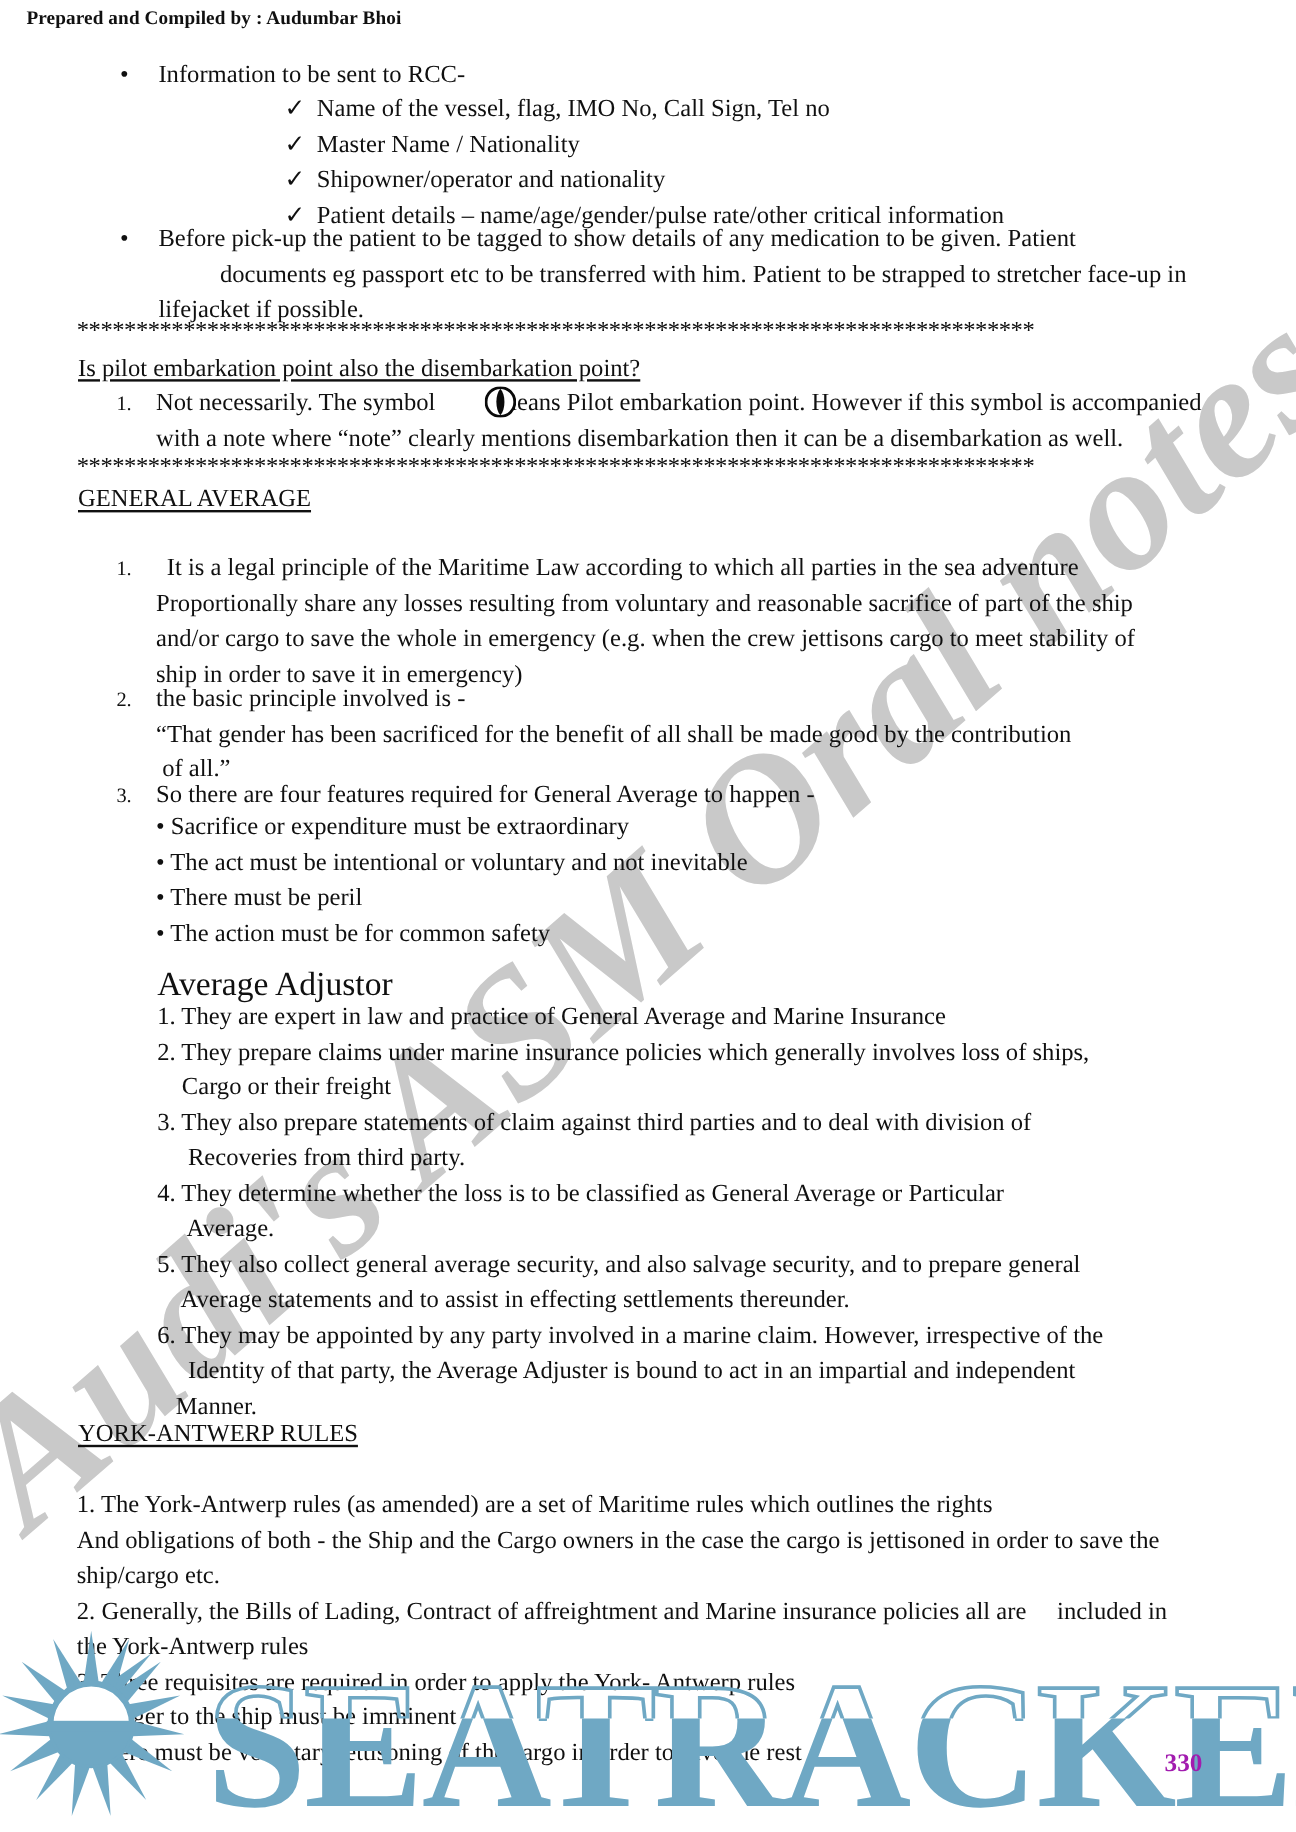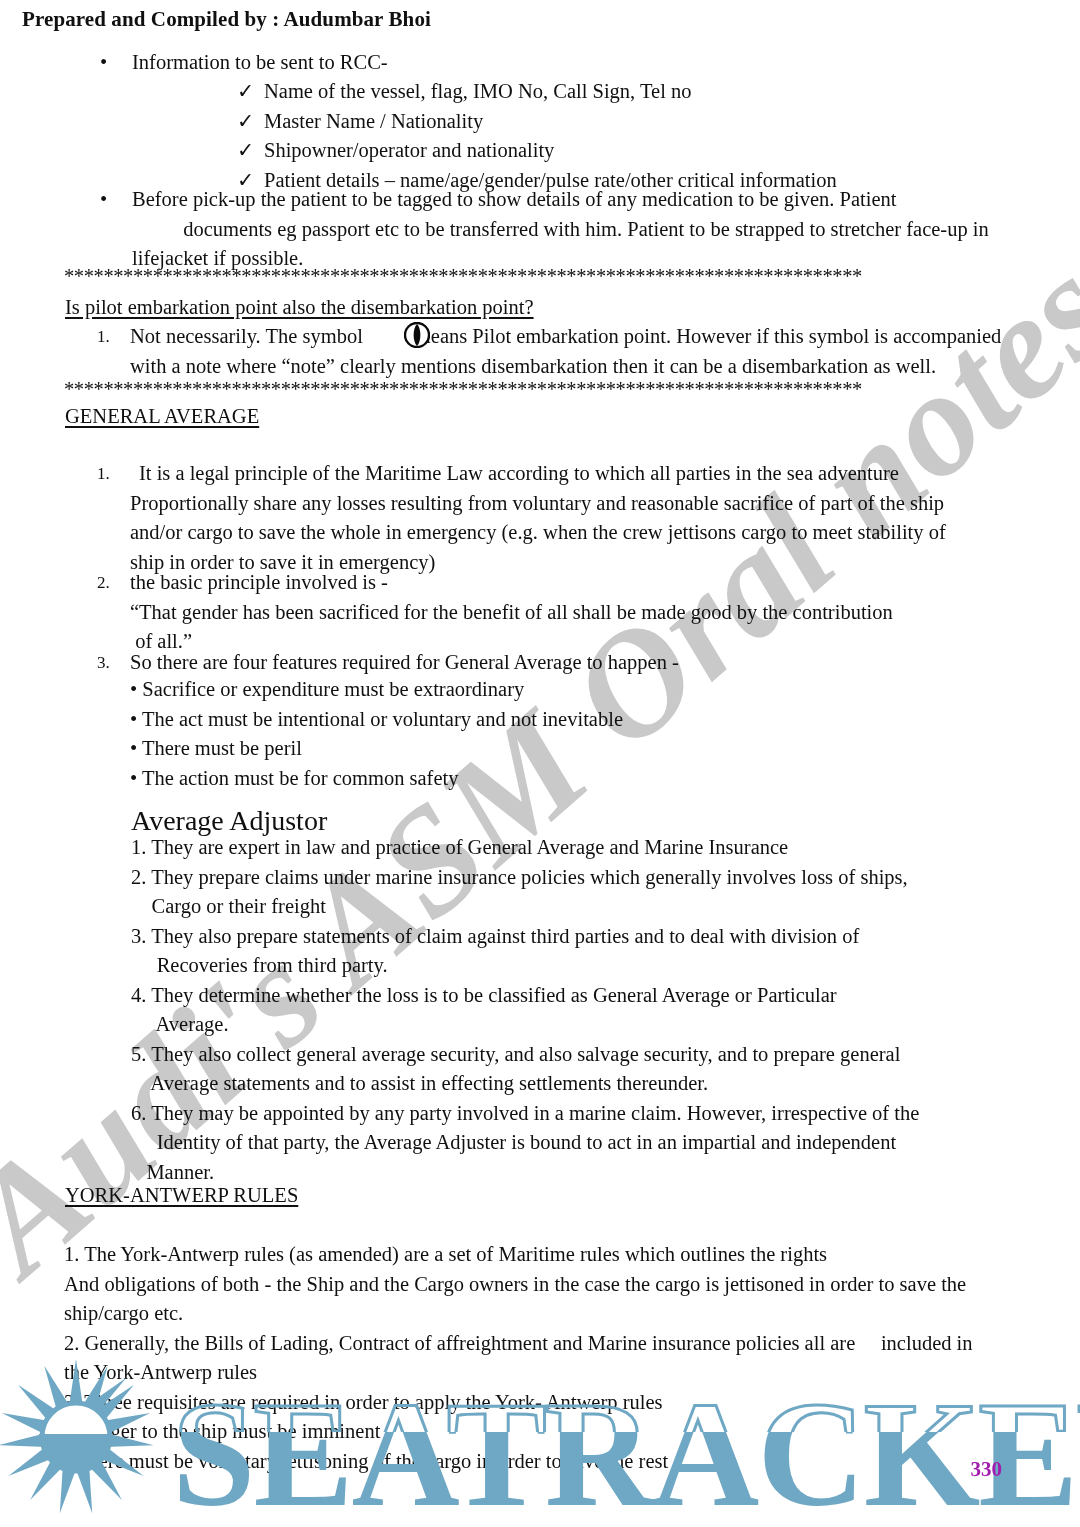--- a/index.html
+++ b/index.html
@@ -55,21 +55,21 @@
     position: relative;
     z-index: 2;
     padding: 0;
   }
 
   .hdr {
     position: absolute;
     left: 22px;
     top: 7px;
     font-weight: bold;
-    font-size: 21px;
+    font-size: 16px;
     letter-spacing: 0.1px;
     white-space: nowrap;
   }
 
   .blk {
     position: absolute;
     font-size: 20.5px;
     line-height: 29.5px;
   }
 

